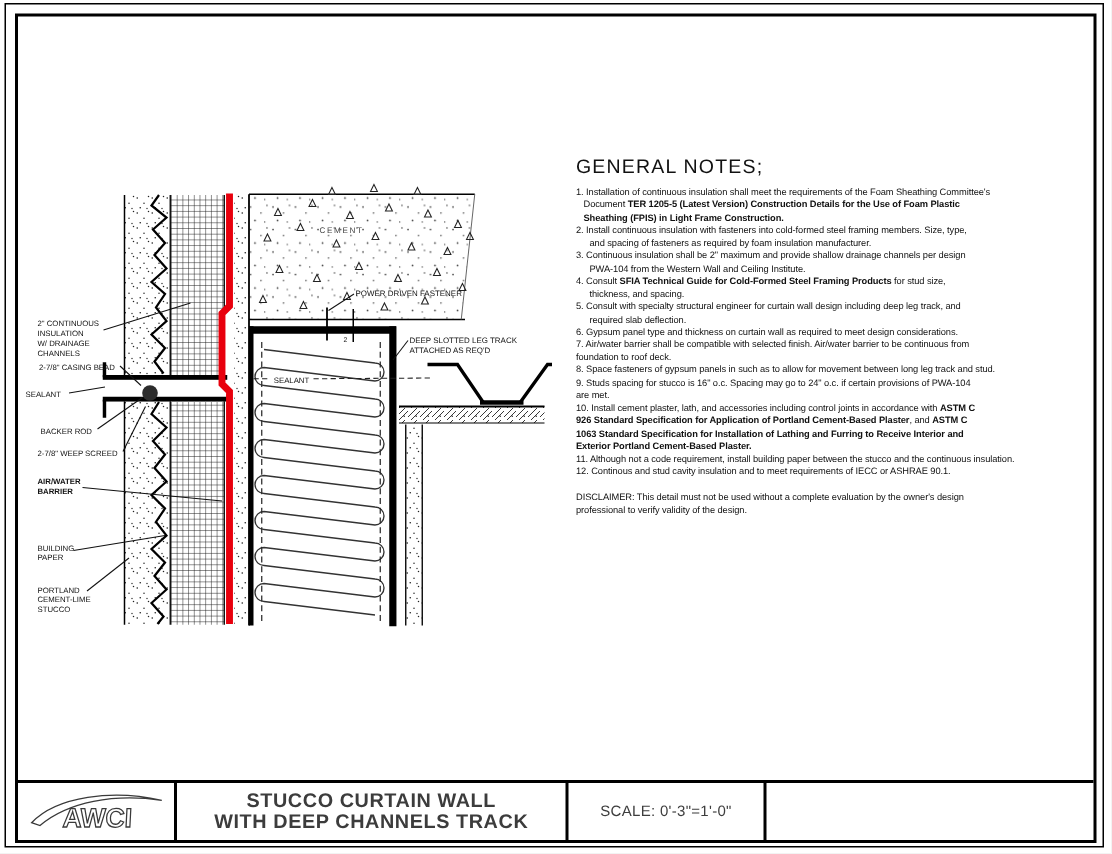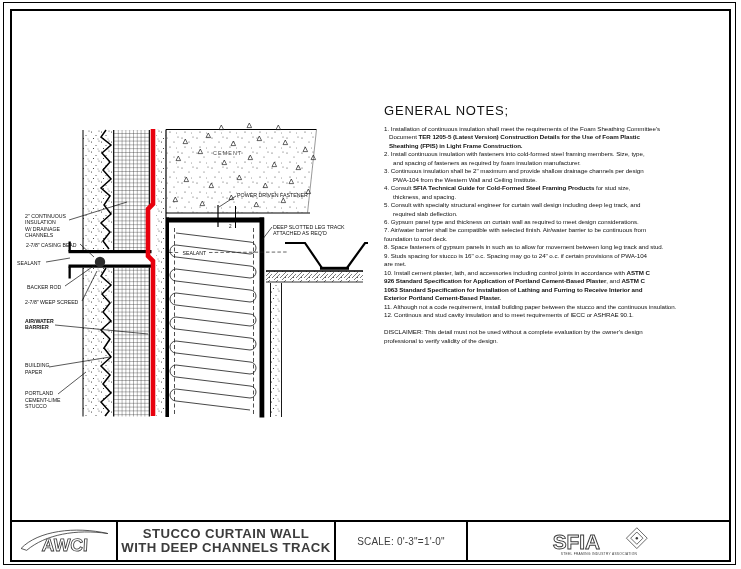--- a/index.html
+++ b/index.html
@@ -17,21 +17,21 @@
   .note-line .b{font-weight:bold;}
   #disclaimer{margin-top:9px;}
   
   #titleblock{position:absolute;left:12px;top:520px;width:717px;height:40px;
         border-top:2.5px solid #000;display:flex;box-sizing:border-box;}
   .tb-cell{box-sizing:border-box;display:flex;align-items:center;justify-content:center;
         flex-direction:column;}
   .tb-div{border-right:2px solid #000;}
   .tb-awci{width:106px;}
   .tb-date{width:106px;font-size:10px;color:#3d3d3d;letter-spacing:.3px;}
-  .tb-title{width:218px;color:#3c3c3c;font-size:13.2px;font-weight:bold;
+  .tb-title{width:261px;color:#3c3c3c;font-size:13.2px;font-weight:bold;
         letter-spacing:.4px;line-height:14.5px;text-align:center;}
   .tb-scale{width:132px;font-size:10px;color:#3d3d3d;letter-spacing:.2px;}
   .tb-sfia{flex:1;}
   svg text{font-family:"Liberation Sans",sans-serif;}
 </style>
 </head>
 <body>
 
 <div id="page">
   <div class="border-outer"></div>
@@ -269,25 +269,14 @@
         <text x="52" y="26" text-anchor="middle" font-size="19" font-weight="bold" transform="skewX(-3)" fill="#fff" stroke="#3a3a3a" stroke-width=".9">AWCI</text>
       </svg>
     </div>
     <div class="tb-cell tb-title tb-div">
       <div>STUCCO CURTAIN WALL</div>
       <div>WITH DEEP CHANNELS TRACK</div>
     </div>
     <div class="tb-cell tb-scale tb-div">
       <span>SCALE: 0'-3"=1'-0"</span>
     </div>
-    <div class="tb-cell tb-sfia">
-      <svg width="104" height="32" viewBox="0 0 110 32">
-        <text x="6" y="24" font-size="22" font-weight="bold" fill="#fff" stroke="#3a3a3a" stroke-width="1">SFIA</text>
-        <g fill="#fff" stroke="#3a3a3a" stroke-width=".8">
-          <polygon points="95,2 106,13 95,24 84,13"></polygon>
-          <polygon points="95,6.5 101.5,13 95,19.5 88.5,13"></polygon>
-          <circle cx="95" cy="13" r="1.3" fill="#3a3a3a" stroke="none"></circle>
-        </g>
-        <text x="55" y="30.5" text-anchor="middle" font-size="3.4" letter-spacing=".35" fill="#333">STEEL FRAMING INDUSTRY ASSOCIATION</text>
-      </svg>
-    </div>
   </div>
 </div>
 
 </body></html>

